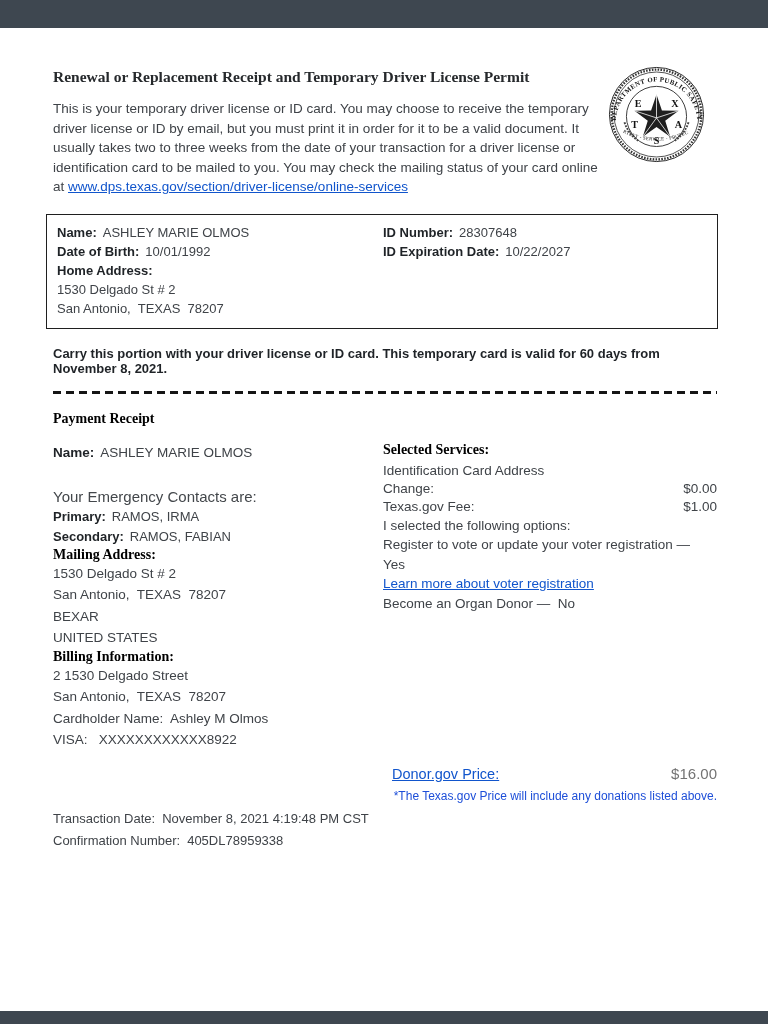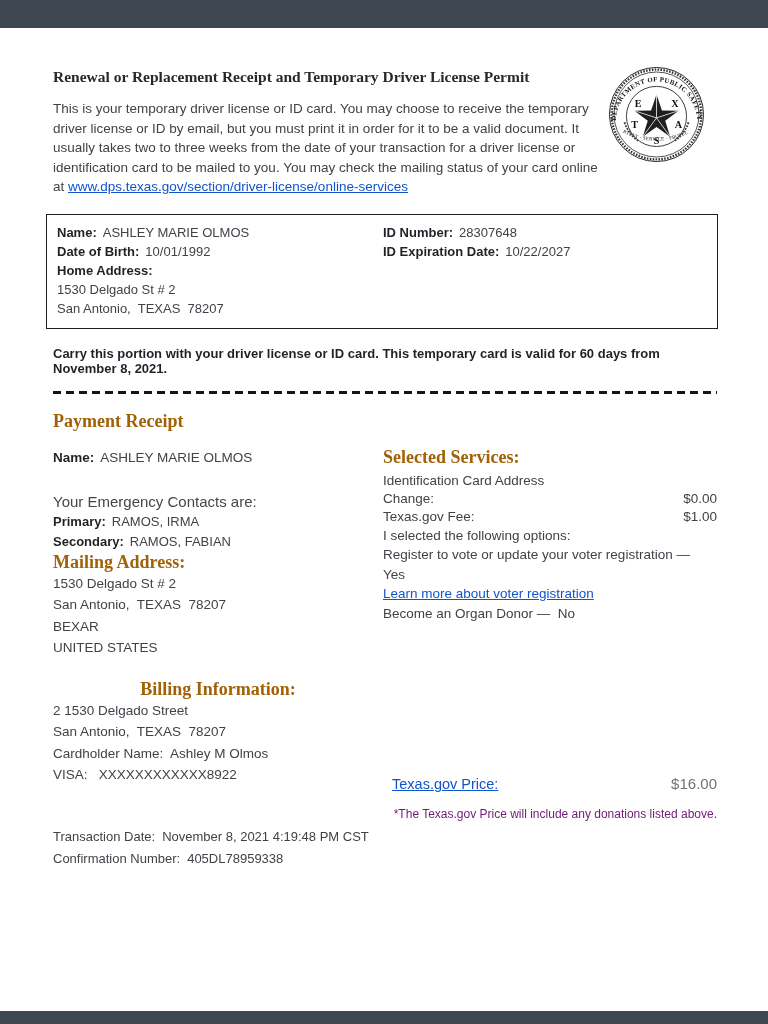--- a/index.html
+++ b/index.html
@@ -32,49 +32,49 @@
   .plain{white-space:pre-wrap;}
 
   .carry-note{margin-top:17px;font-size:13px;font-weight:bold;color:#1f2327;}
 
   .dashed-sep{
     margin-top:15px;height:3px;width:664px;
     background:repeating-linear-gradient(90deg,#151515 0 8px,transparent 8px 13px);
   }
 
   .section-h{
-    font-family:"Liberation Serif", serif;font-weight:bold;font-size:18px;color:#a16207;
+    font-family:"Liberation Serif", serif;font-weight:bold;font-size:14px;color:#000000;
   }
   .receipt-h{margin-top:17px;}
 
   .receipt-cols{display:flex;margin-top:15px;}
   .rc-left{width:330px;}
   .rc-right{flex:1;}
 
   .line{font-size:13.5px;line-height:21px;white-space:pre-wrap;}
   .emg-h{margin-top:24px;font-size:15px;color:#43474b;line-height:20px;}
   .emg-line{font-size:13px;line-height:20px;}
   .mailing-h{}
   .addr-line{font-size:13.5px;line-height:21.5px;white-space:pre-wrap;}
-  .billing-h{margin-top:20px;text-align:center;}
+  .billing-h{}
 
   .svc-row{display:flex;justify-content:space-between;align-items:flex-end;
     font-size:13.5px;line-height:18px;}
   .svc-rows{margin-top:4px;}
   .svc-label{max-width:185px;}
   .svc-amt{text-align:right;}
   .opt-h{margin-top:17px;}
   .opt-line{font-size:13.5px;line-height:19.5px;white-space:pre-wrap;}
   .opt-link{display:inline-block;line-height:19.5px;font-size:13.5px;}
 
   .total-block{margin-top:152px;padding-left:9px;}
   .total-row{display:flex;justify-content:space-between;align-items:baseline;}
   .total-link{font-size:14.5px;}
   .total-amt{font-size:15px;color:#737373;}
-  .total-note{margin-top:15px;font-size:12px;text-align:right;color:#701a75;}
+  .total-note{margin-top:7px;font-size:12px;text-align:right;color:#1d4ed8;}
 
   .txn-block{margin-top:5px;}
   .txn-line{font-size:13px;line-height:22px;}
   .txn-line .val{margin-left:7px;}
 </style>
 </head>
 <body>
 
 <div class="viewer-bar top"></div>
 <div class="viewer-bar bottom"></div>
@@ -178,21 +178,21 @@
         </div>
       </div>
 
       <div class="opt-line">I selected the following options:</div>
       <div class="opt-line">Register to vote or update your voter registration —  Yes</div>
       <div><a class="link opt-link">Learn more about voter registration</a></div>
       <div class="opt-line">Become an Organ Donor —  No</div>
 
       <div class="total-block">
         <div class="total-row">
-          <a class="link total-link">Texas.gov Price:</a>
+          <a class="link total-link">Donor.gov Price:</a>
           <span class="total-amt">$16.00</span>
         </div>
         <div class="total-note">*The Texas.gov Price will include any donations listed above.</div>
       </div>
     </div>
   </div>
 
   <div class="txn-block">
     <div class="txn-line"><span>Transaction Date:</span><span class="val">November 8, 2021 4:19:48 PM CST</span></div>
     <div class="txn-line"><span>Confirmation Number:</span><span class="val">405DL78959338</span></div>

